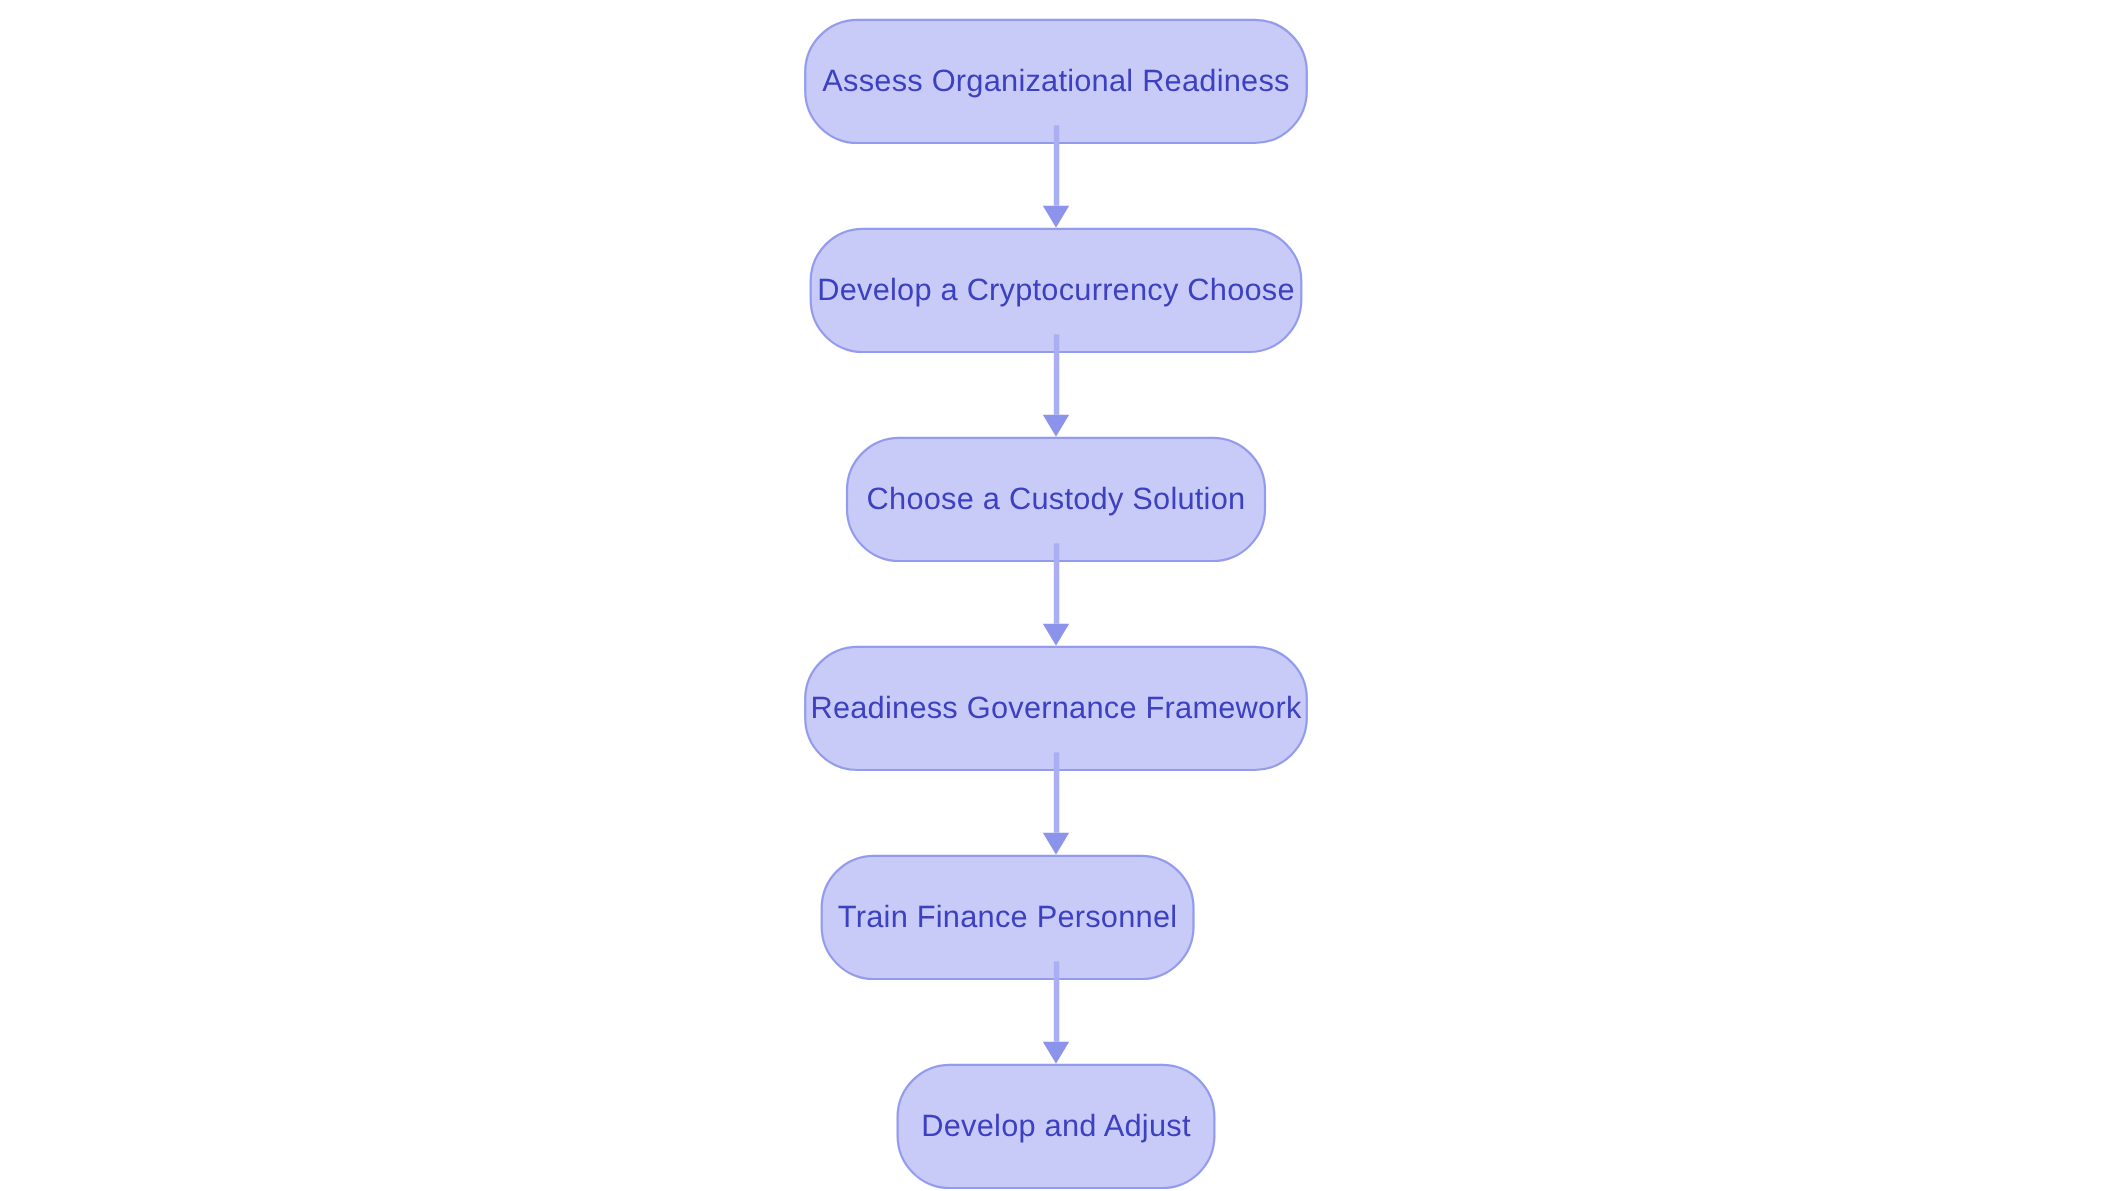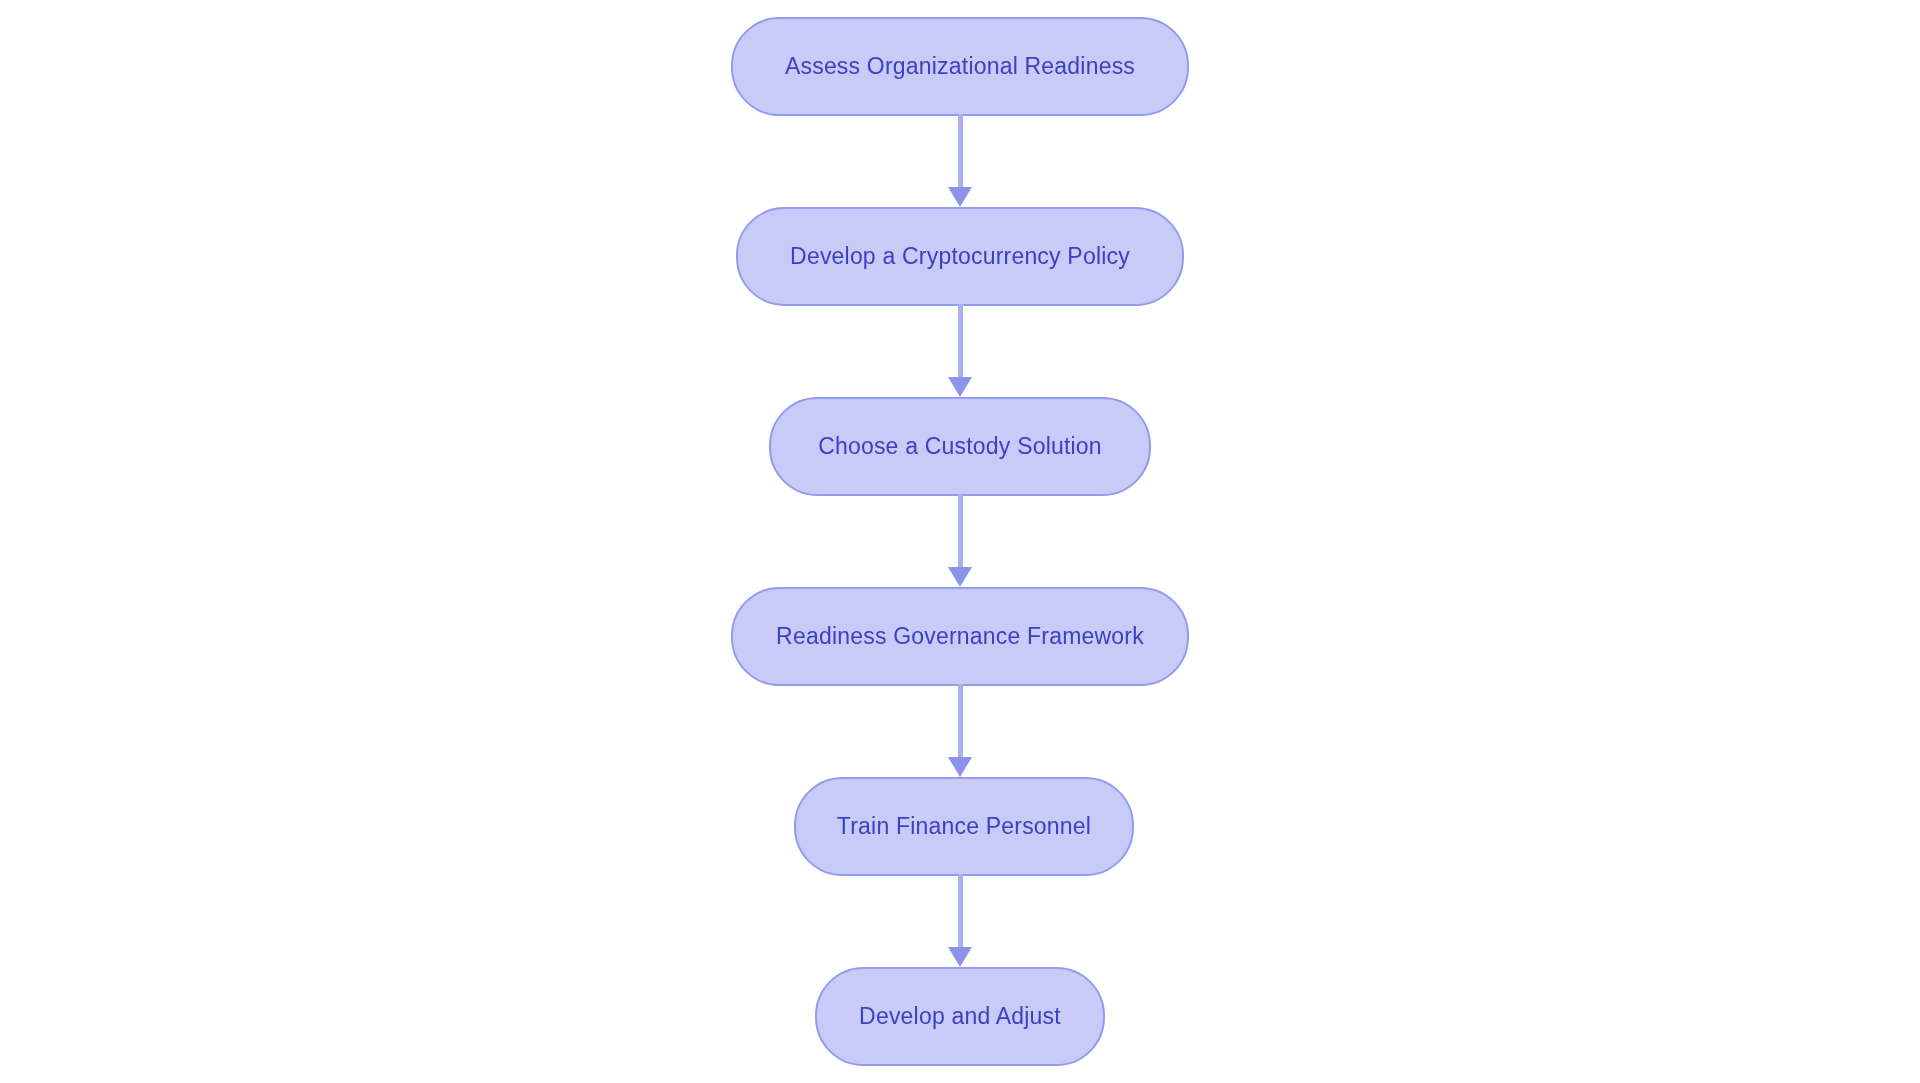--- a/index.html
+++ b/index.html
@@ -15,29 +15,29 @@
   }
   #canvas {
     position: relative;
     width: 1920px;
     height: 1083px;
     background: var(--bg, #ffffff);
   }
   .flow-node {
     position: absolute;
     box-sizing: border-box;
-    height: 99px;
+    height: 114px;
     border-radius: 48.5px;
     background: var(--node-fill, #c8cbf7);
     border: 2px solid var(--node-border, #939bee);
     color: var(--node-text, #3c40c1);
     display: flex;
     align-items: center;
     justify-content: center;
-    font-size: 23px;
+    font-size: 28px;
     letter-spacing: 0.2px;
     white-space: nowrap;
   }
   .flow-node span {
     display: block;
   }
   .arrow {
     position: absolute;
     width: 24px;
     display: flex;
@@ -58,29 +58,29 @@
   }
 </style>
 </head>
 <body>
 
 <div id="canvas">
     <div class="flow-node" style="width: 458px; left: 731px; top: 17px;">
       <span>Assess Organizational Readiness</span>
     </div>
     <div class="flow-node" style="width: 448px; left: 736px; top: 207px;">
-      <span>Develop a Cryptocurrency Policy</span>
+      <span>Develop a Cryptocurrency Choose</span>
     </div>
     <div class="flow-node" style="width: 382px; left: 769px; top: 397px;">
       <span>Choose a Custody Solution</span>
     </div>
     <div class="flow-node" style="width: 458px; left: 731px; top: 587px;">
       <span>Readiness Governance Framework</span>
     </div>
-    <div class="flow-node" style="width: 340px; left: 794px; top: 777px;">
+    <div class="flow-node" style="width: 340px; left: 746px; top: 777px;">
       <span>Train Finance Personnel</span>
     </div>
     <div class="flow-node" style="width: 290px; left: 815px; top: 967px;">
       <span>Develop and Adjust</span>
     </div>
     <div class="arrow" style="left: 948px; top: 114px; height: 93px;">
       <div class="arrow-line"></div>
       <div class="arrow-head"></div>
     </div>
     <div class="arrow" style="left: 948px; top: 304px; height: 93px;">

